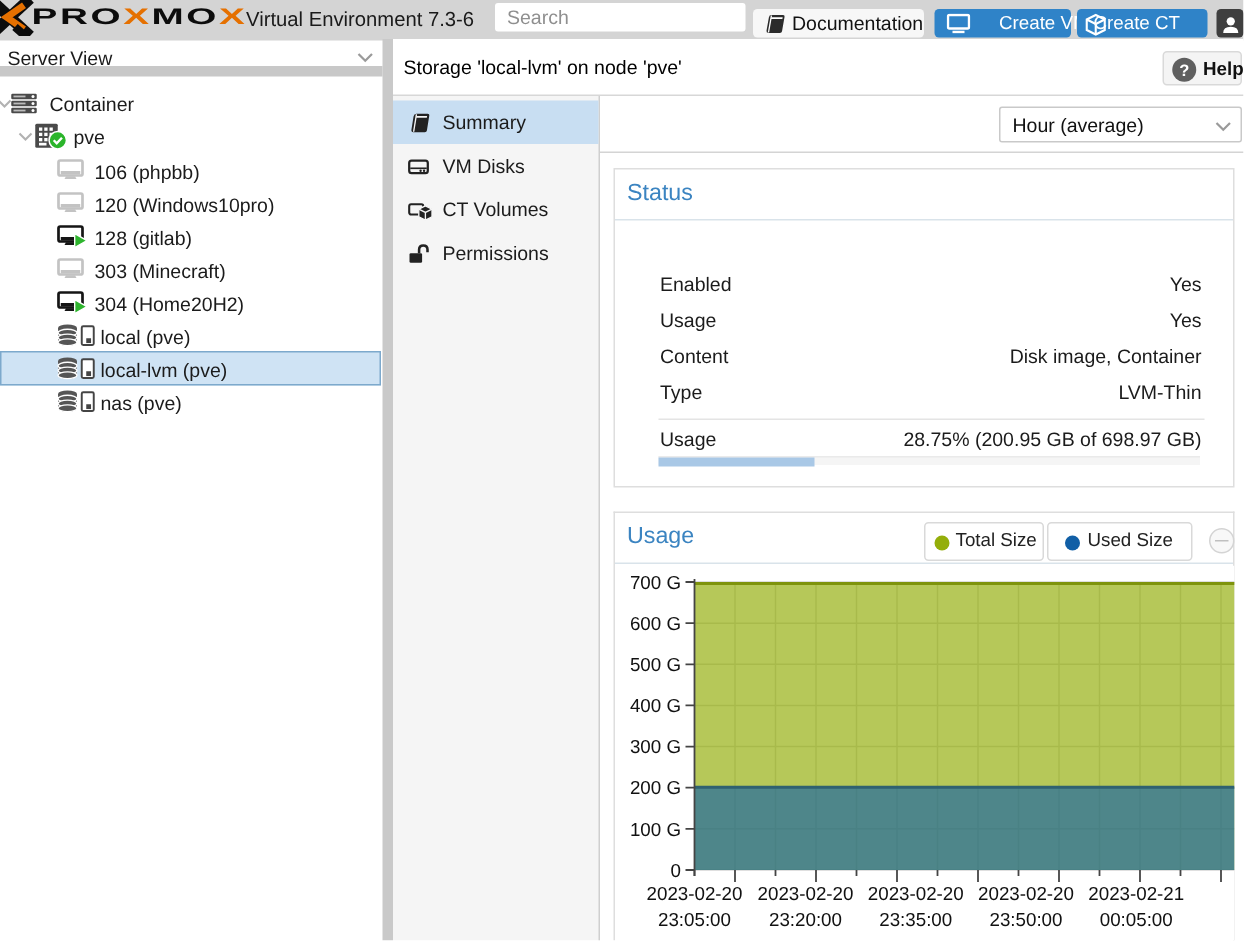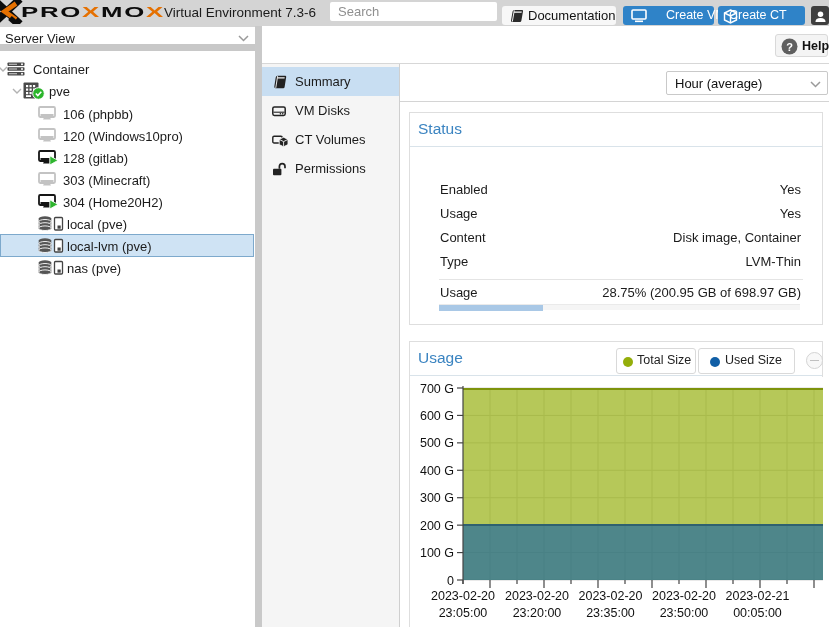--- a/index.html
+++ b/index.html
@@ -244,20 +244,21 @@
           <rect x="16.5" y="1.5" width="8" height="12.5" rx="1" fill="#fff" stroke="#444" stroke-width="1.3"></rect>
           <rect x="19.5" y="9.5" width="3.2" height="3.2" fill="#444"></rect>
         </svg>
         <div class="lbl" style="left:67px">nas (pve)</div>
       </div>
     </div>
 
   <div class="abs" id="splitter"></div>
 
   <div class="abs" id="chdr">
+    <div class="t">Storage 'local-lvm' on node 'pve'</div>
     <div id="btn-help">
       <svg style="position:absolute;left:5px;top:3px" width="17" height="17" viewBox="0 0 17 17">
         <circle cx="8.5" cy="8.5" r="8" fill="#5f5f5f"></circle>
         <text x="8.5" y="12.5" font-size="11" font-weight="bold" fill="#fff" text-anchor="middle" font-family="Liberation Sans">?</text>
       </svg>
       <div class="t">Help</div>
     </div>
   </div>
 
   <div class="abs" id="submenu">

